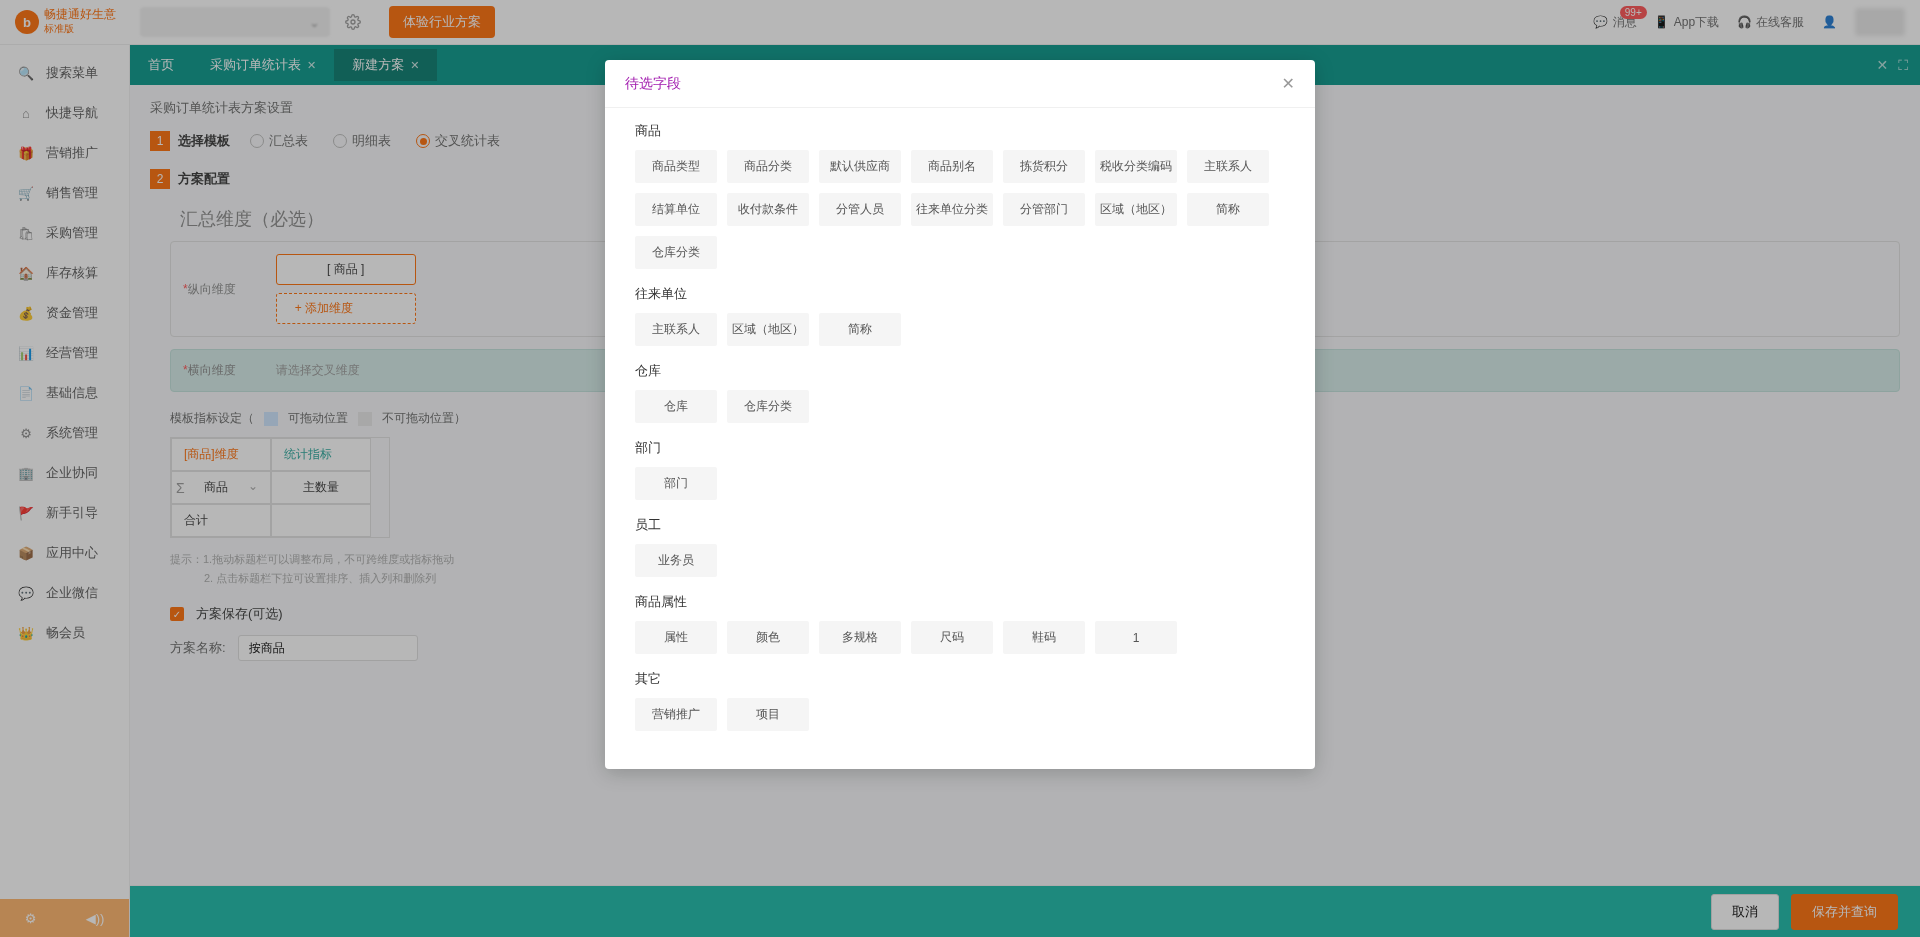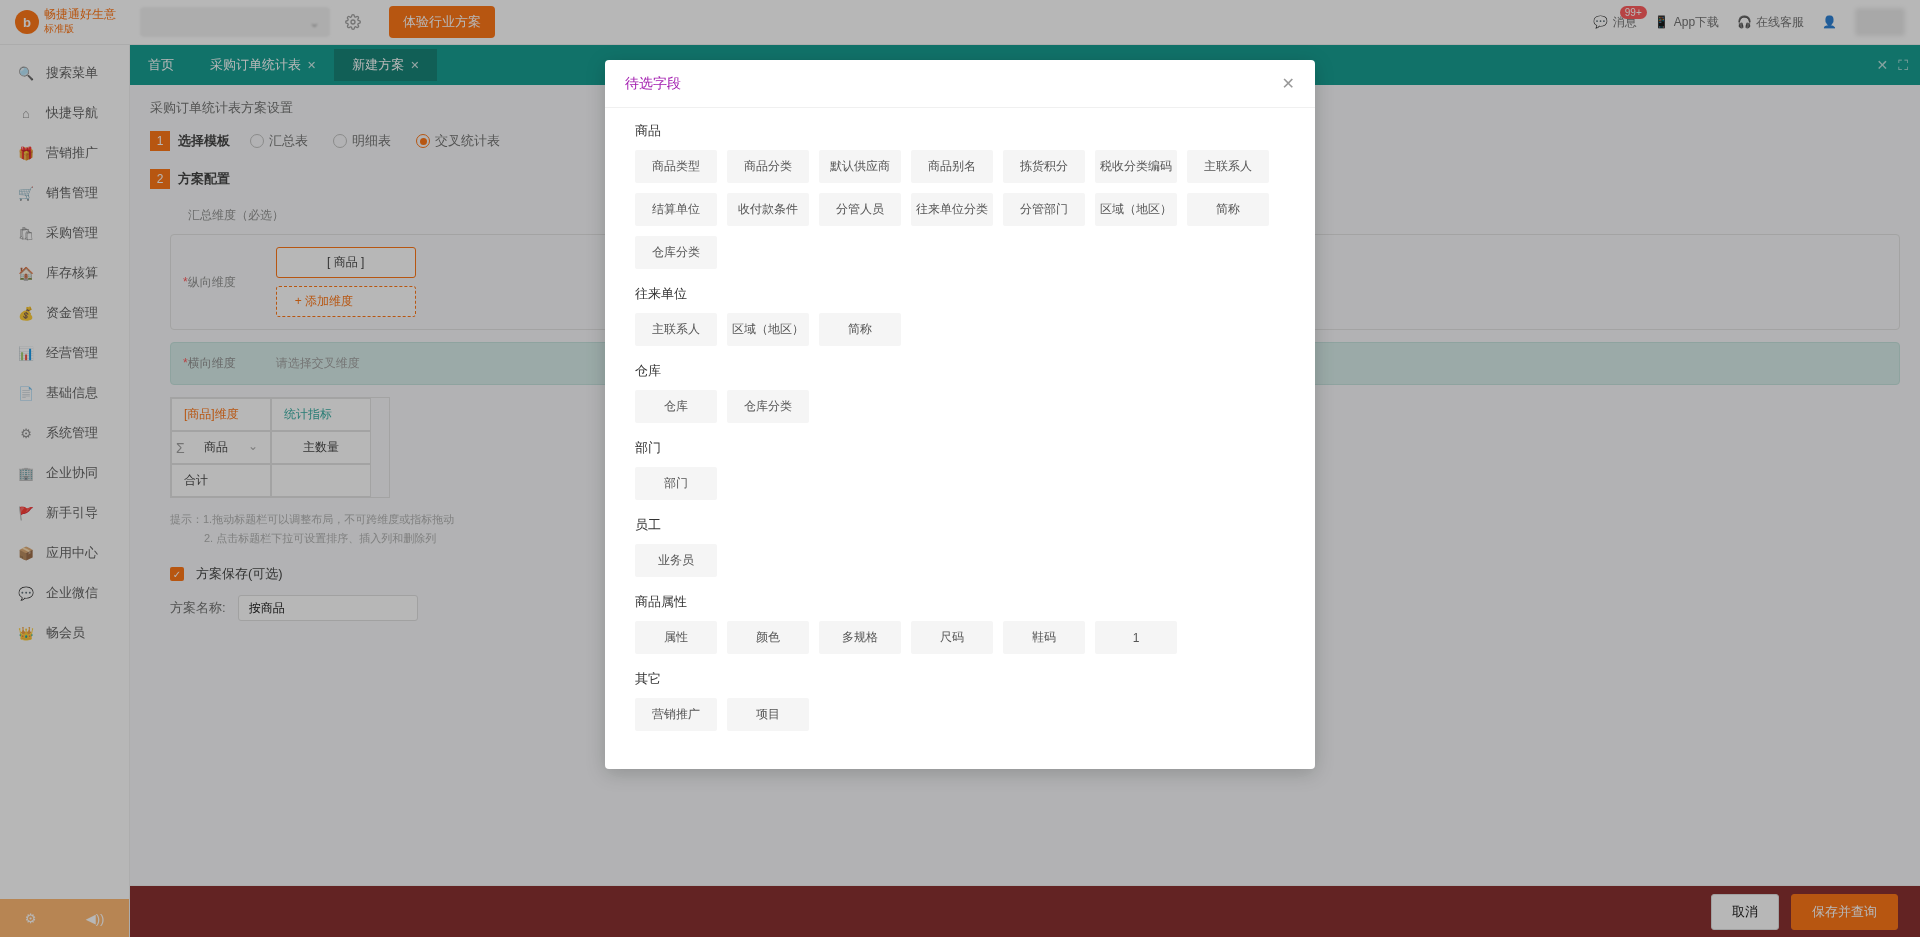--- a/index.html
+++ b/index.html
@@ -43,21 +43,21 @@
 .step-row { display: flex; align-items: center; margin-bottom: 18px; }
 .step-num { background: #ff6a00; color: #fff; width: 20px; height: 20px; display: inline-flex; align-items: center; justify-content: center; font-size: 12px; margin-right: 8px; }
 .step-label { font-weight: bold; color: #333; margin-right: 20px; }
 .radio-group { display: flex; gap: 25px; }
 .radio-item { display: flex; align-items: center; gap: 5px; color: #666; cursor: pointer; }
 .radio-circle { width: 14px; height: 14px; border: 1px solid #bbb; border-radius: 50%; display: inline-flex; align-items: center; justify-content: center; }
 .radio-circle.checked { border-color: #ff6a00; }
 .radio-dot { width: 7px; height: 7px; background: #ff6a00; border-radius: 50%; }
 
 .config-section { padding-left: 20px; }
-.sub-label { color: #888; font-size: 12px; margin: 10px 18px; }
+.sub-label { color: #888; font-size: 18px; margin: 10px 10px; }
 .dim-box { border: 1px solid #e0e0e0; border-radius: 4px; padding: 12px; display: flex; align-items: center; gap: 40px; margin-bottom: 12px; }
 .dim-box.green { background: #d4ece8; border-color: #c0e0db; }
 .dim-label { color: #888; font-size: 12px; min-width: 52px; text-align: right; }
 .star { color: #ff4d4f; }
 .tag-block { display: flex; flex-direction: column; gap: 8px; }
 .tag-item { background: #fff; border: 1px solid #e0e0e0; padding: 6px 18px; border-radius: 3px; font-size: 12px; text-align: center; min-width: 140px; }
 .tag-item.bordered { border: 1px solid #ff6a00; color: #333; }
 .add-dim { color: #ff6a00; border: 1px dashed #ff6a00; background: #fff; padding: 6px 18px; cursor: pointer; font-size: 12px; border-radius: 3px; }
 .placeholder-text { color: #999; font-size: 12px; }
 
@@ -73,21 +73,21 @@
 .preview-cell.green-text { color: #26a69a; }
 .sigma { position: absolute; left: 4px; top: 50%; transform: translateY(-50%); color: #999; font-size: 14px; }
 .chevron { float: right; color: #aaa; }
 
 .hint { color: #aaa; font-size: 11px; margin: 12px 0; line-height: 1.7; }
 
 .save-row { display: flex; align-items: center; gap: 12px; margin-top: 18px; }
 .checkbox { width: 14px; height: 14px; background: #ff6a00; border-radius: 2px; display: inline-flex; align-items: center; justify-content: center; color: #fff; font-size: 10px; }
 .name-input { border: 1px solid #ddd; padding: 5px 10px; border-radius: 3px; width: 180px; font-size: 12px; }
 
-.bottom-bar { height: 52px; border-top: 1px solid #eee; background: #7f1d1d; display: flex; align-items: center; justify-content: flex-end; padding: 0 22px; gap: 12px; }
+.bottom-bar { height: 52px; border-top: 1px solid #eee; background: #14b8a6; display: flex; align-items: center; justify-content: flex-end; padding: 0 22px; gap: 12px; }
 .btn { padding: 8px 20px; border-radius: 3px; cursor: pointer; border: 1px solid #ddd; background: #fff; font-size: 13px; }
 .btn.primary { background: #ff6a00; color: #fff; border-color: #ff6a00; }
 
 
 .overlay { position: fixed; inset: 0; background: rgba(50,50,50,0.35); display: flex; align-items: flex-start; justify-content: center; padding-top: 60px; }
 .modal { width: 710px; background: #fff; border-radius: 4px; max-height: 85vh; display: flex; flex-direction: column; box-shadow: 0 4px 20px rgba(0,0,0,0.2); }
 .modal-head { padding: 14px 20px; display: flex; align-items: center; border-bottom: 1px solid #f0f0f0; }
 .modal-title { font-size: 14px; color: #a21caf; }
 .modal-close { margin-left: auto; cursor: pointer; color: #999; font-size: 16px; }
 .modal-body { padding: 14px 30px 22px; overflow-y: auto; }
@@ -268,20 +268,27 @@
             <span class="tag-item bordered">[ 商品 ]</span>
             <span class="add-dim">+ 添加维度</span>
           </div>
         </div>
 
         <div class="dim-box green">
           <span class="dim-label"><span class="star">*</span><span>横向维度</span></span>
           <span class="placeholder-text">请选择交叉维度</span>
         </div>
 
+        <div class="preview-row">
+          <span>模板指标设定（</span>
+          <span class="legend-box blue"></span>
+          <span>可拖动位置</span>
+          <span class="legend-box gray"></span>
+          <span>不可拖动位置）</span>
+        </div>
 
         <div class="preview-table">
           <div class="preview-head">
             <div class="preview-cell orange-text">[商品]维度</div>
             <div class="preview-cell green-text">统计指标</div>
           </div>
           <div class="preview-head">
             <div class="preview-cell" style="text-align:center;">
               <span class="sigma">Σ</span>
               <span>商品</span>

